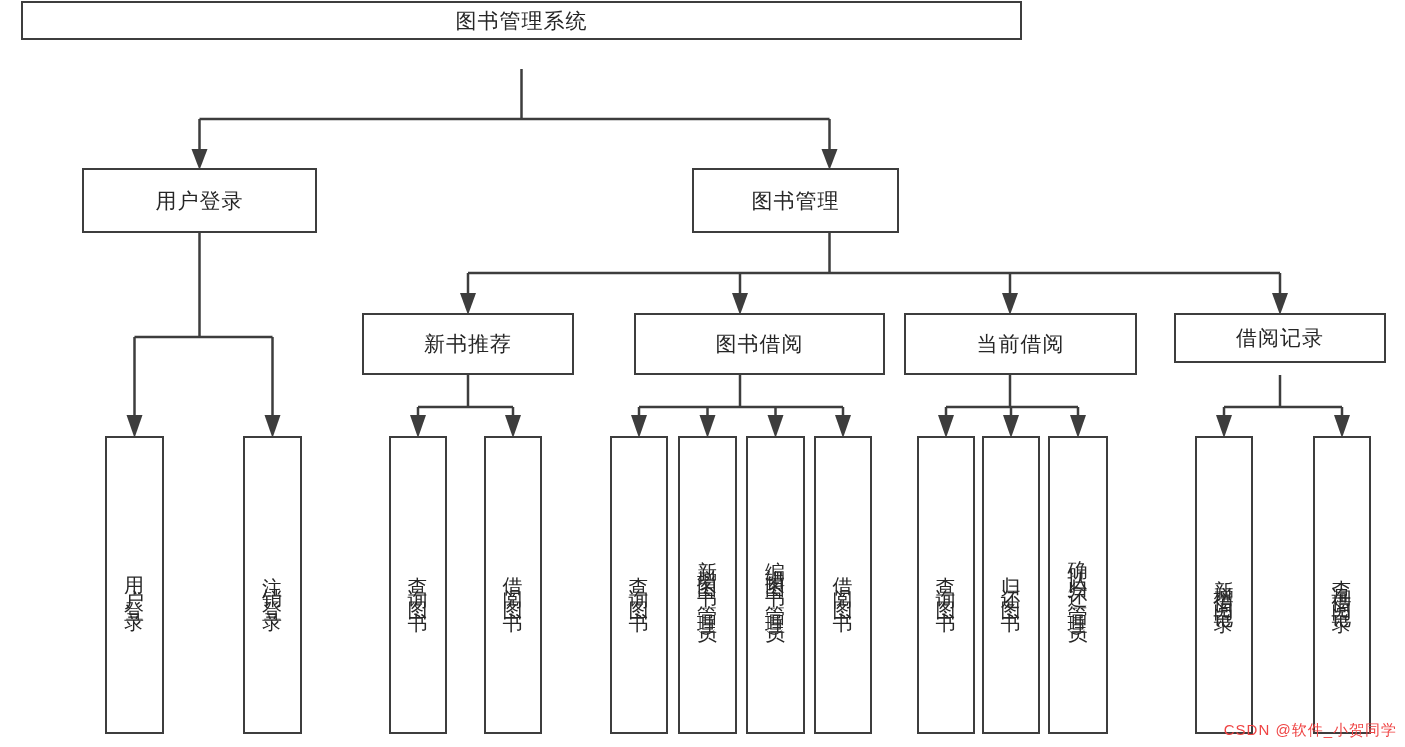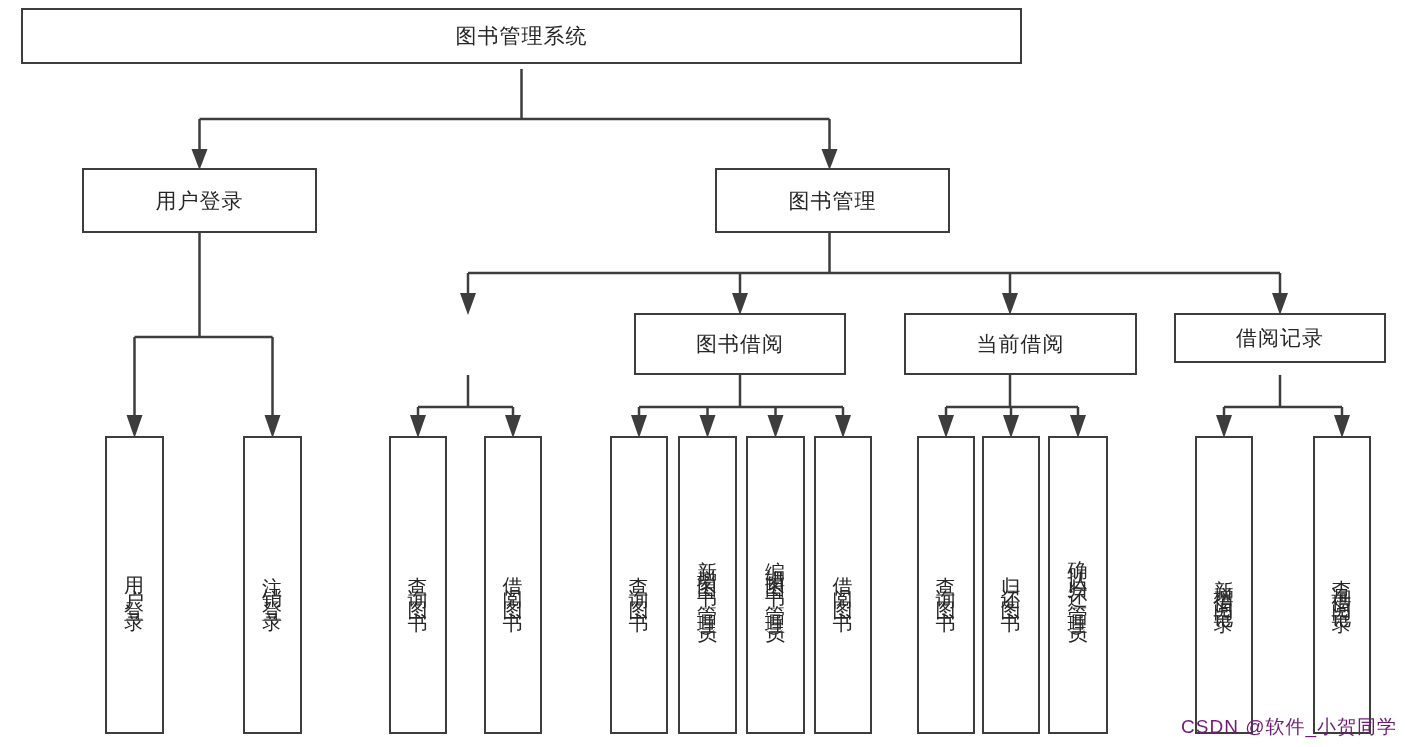--- a/index.html
+++ b/index.html
@@ -42,22 +42,22 @@
     letter-spacing: 12px;
     line-height: 1;
   }
   .leaf-long {
     letter-spacing: 9px;
   }
   .watermark {
     position: absolute;
     right: 8px;
     bottom: 7px;
-    font-size: 19px;
-    color: #701a75;
+    font-size: 15px;
+    color: #ef4444;
     letter-spacing: 1px;
     white-space: nowrap;
   }
 </style>
 </head>
 <body>
 
 <div class="canvas">
 
   <svg width="1405" height="747" viewBox="0 0 1405 747" aria-hidden="true">
@@ -122,26 +122,27 @@
       <polygon points="767.5,415 783.5,415 775.5,438"></polygon>
       <polygon points="835,415 851,415 843,438"></polygon>
       <polygon points="938,415 954,415 946,438"></polygon>
       <polygon points="1003,415 1019,415 1011,438"></polygon>
       <polygon points="1070,415 1086,415 1078,438"></polygon>
       <polygon points="1216,415 1232,415 1224,438"></polygon>
       <polygon points="1334,415 1350,415 1342,438"></polygon>
     </g>
   </svg>
 
-  <div class="box hbox" style="left:21px; top:8px; width:1001px; height:56px;">图书管理系统</div>
+  <div class="box hbox" style="left:21px; top:1px; width:1001px; height:39px;">图书管理系统</div>
 
   <div class="box hbox" style="left:82px; top:168px; width:235px; height:65px;">用户登录</div>
-  <div class="box hbox" style="left:715px; top:168px; width:235px; height:65px;">图书管理</div>
+  <div class="box hbox" style="left:692px; top:168px; width:207px; height:65px;">图书管理</div>
 
-  <div class="box hbox" style="left:634px; top:313px; width:212px; height:62px;">图书借阅</div>
+  <div class="box hbox" style="left:362px; top:313px; width:212px; height:62px;">新书推荐</div>
+  <div class="box hbox" style="left:634px; top:313px; width:251px; height:62px;">图书借阅</div>
   <div class="box hbox" style="left:904px; top:313px; width:233px; height:62px;">当前借阅</div>
   <div class="box hbox" style="left:1174px; top:313px; width:212px; height:50px;">借阅记录</div>
 
   <div class="box leaf" style="left:105px; top:436px; width:59px; height:298px;">用户登录</div>
   <div class="box leaf" style="left:243px; top:436px; width:59px; height:298px;">注销登录</div>
 
   <div class="box leaf" style="left:389px; top:436px; width:58px; height:298px;">查询图书</div>
   <div class="box leaf" style="left:484px; top:436px; width:58px; height:298px;">借阅图书</div>
 
   <div class="box leaf" style="left:610px; top:436px; width:58px; height:298px;">查询图书</div>

